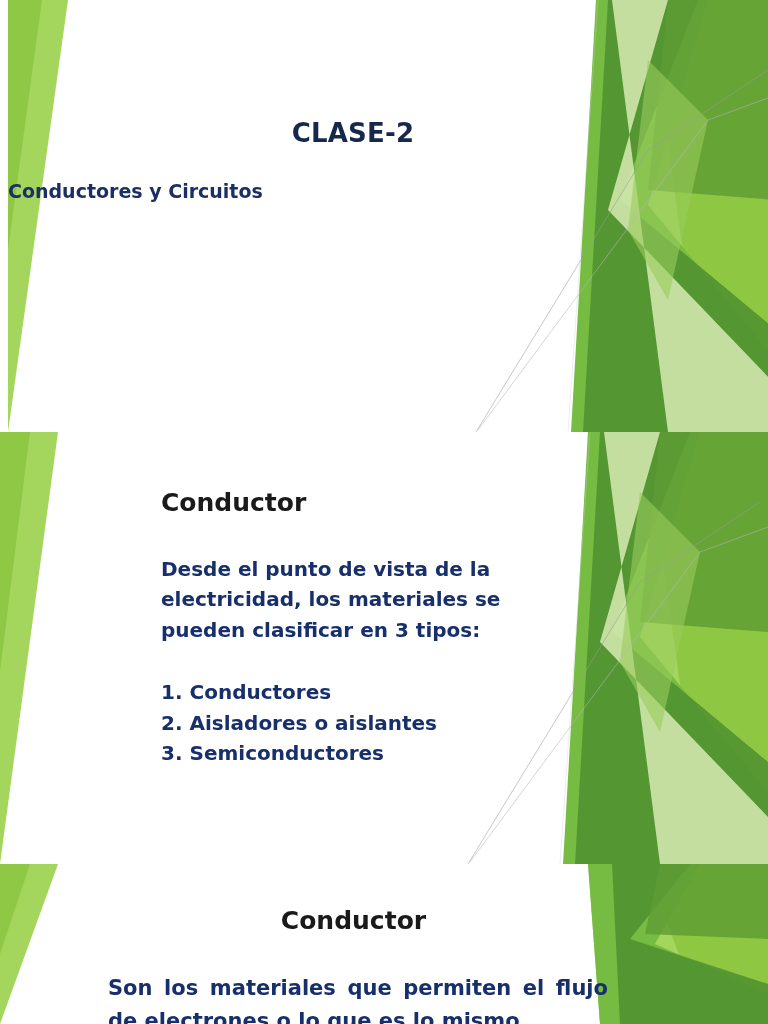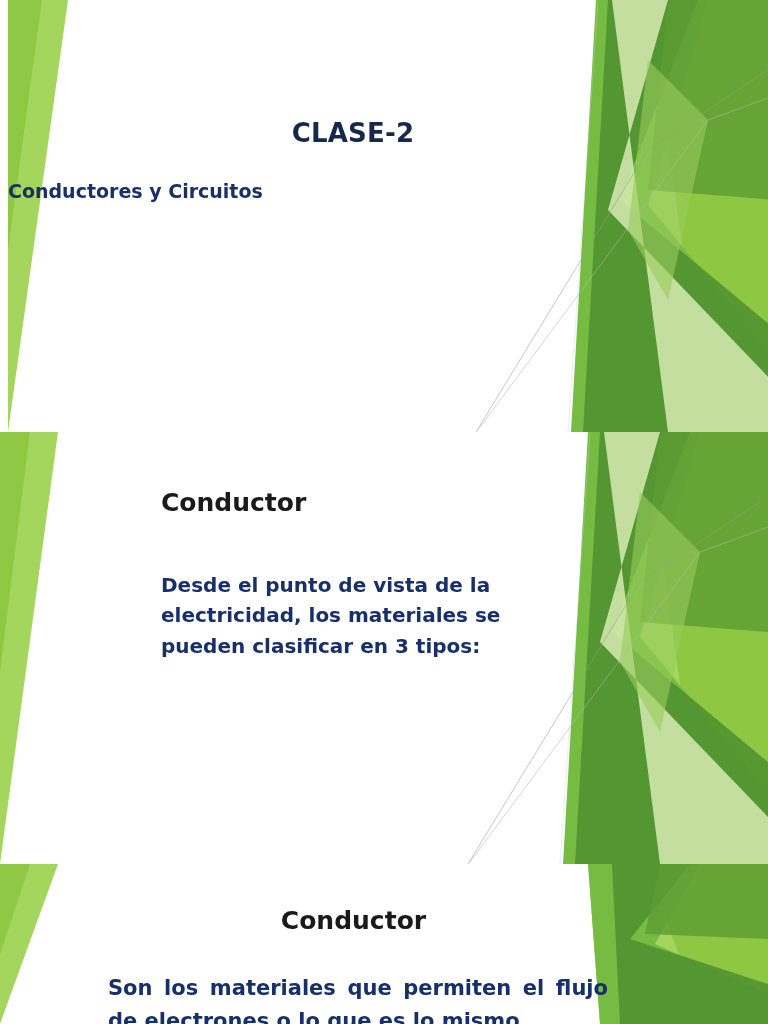--- a/index.html
+++ b/index.html
@@ -67,21 +67,21 @@
     position: absolute;
     left: 161px;
     top: 56px;
     font-size: 25px;
     font-weight: bold;
     color: #1a1a1a;
   }
   .s2-para {
     position: absolute;
     left: 161px;
-    top: 138px;
+    top: 122px;
     width: 380px;
     font-size: 20px;
     font-weight: bold;
     line-height: 1.52;
     color: #17306b;
   }
   .s2-list {
     position: absolute;
     left: 161px;
     top: 245px;
@@ -163,20 +163,25 @@
         <polygon points="604,0 660,0 600,210 768,385 768,432 660,432" fill="#d7ebb3" opac[ity]="0.85" opacity="0.85"></polygon>
         <polygon points="640,60 700,120 660,300 620,230" fill="#9acb5b" opacity="0.6"></polygon>
         <polyline points="468,432 640,150 760,70" fill="none" stroke="#9a9a9a" stroke-width="0.8" opacity="0.7"></polyline>
         <polyline points="470,430 700,120 768,95" fill="none" stroke="#b5b5b5" stroke-width="0.8" opacity="0.7"></polyline>
         <polyline points="590,0 560,432" fill="none" stroke="#cccccc" stroke-width="0.6" opacity="0.6"></polyline>
       </svg>
     </div>
 
     <div class="s2-heading">Conductor</div>
     <div class="s2-para">Desde el punto de vista de la electricidad, los materiales se pueden clasificar en 3 tipos:</div>
+    <ul class="s2-list">
+      <li>1. Conductores</li>
+      <li>2. Aisladores o aislantes</li>
+      <li>3. Semiconductores</li>
+    </ul>
   </section>
 
   <section class="slide slide-3">
     <div class="deco">
       <svg viewBox="0 0 768 160" preserveAspectRatio="none" xmlns="http://www.w3.org/2000/svg">
         <polygon points="0,0 58,0 0,160" fill="#a4d65e"></polygon>
         <polygon points="0,0 30,0 0,90" fill="#8cc63f" opacity="0.85"></polygon>
         <polygon points="588,0 768,0 768,160 600,160" fill="#a4d65e"></polygon>
         <polygon points="645,0 768,0 768,160 705,160" fill="#8cc63f" opacity="0.9"></polygon>
         <polygon points="588,0 700,0 655,80 768,130 768,160 600,160" fill="#76bc43"></polygon>

